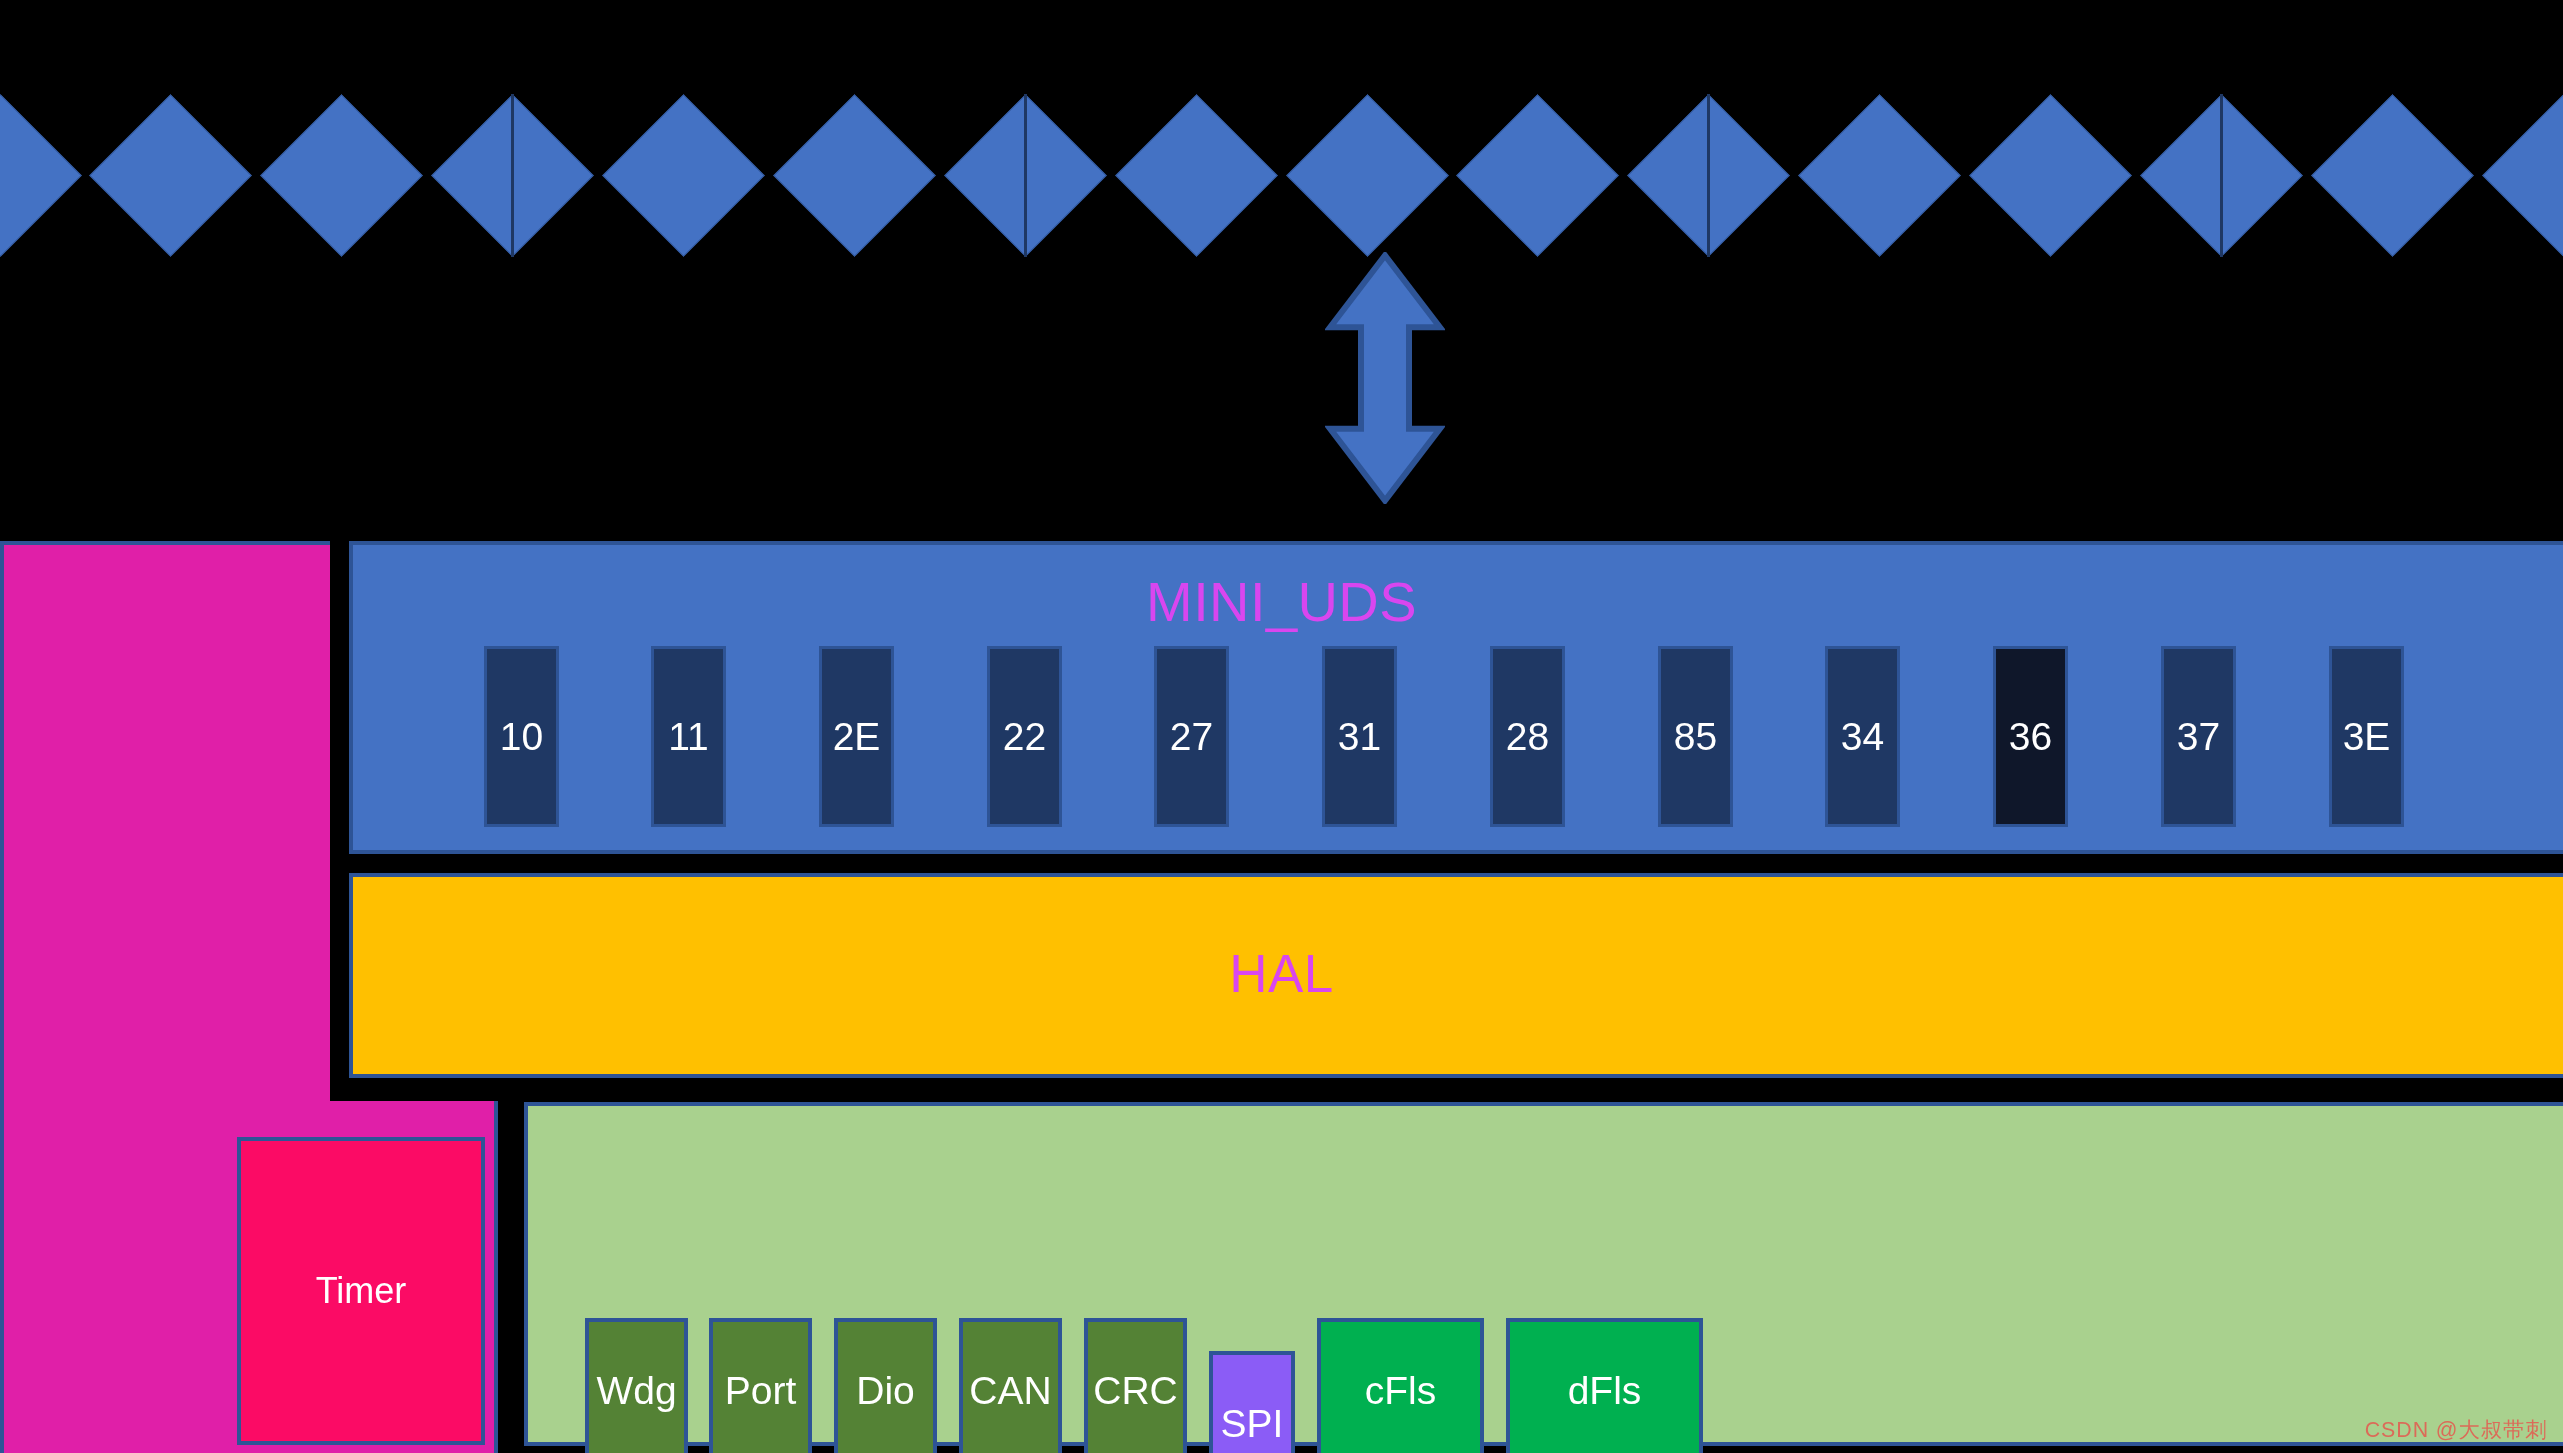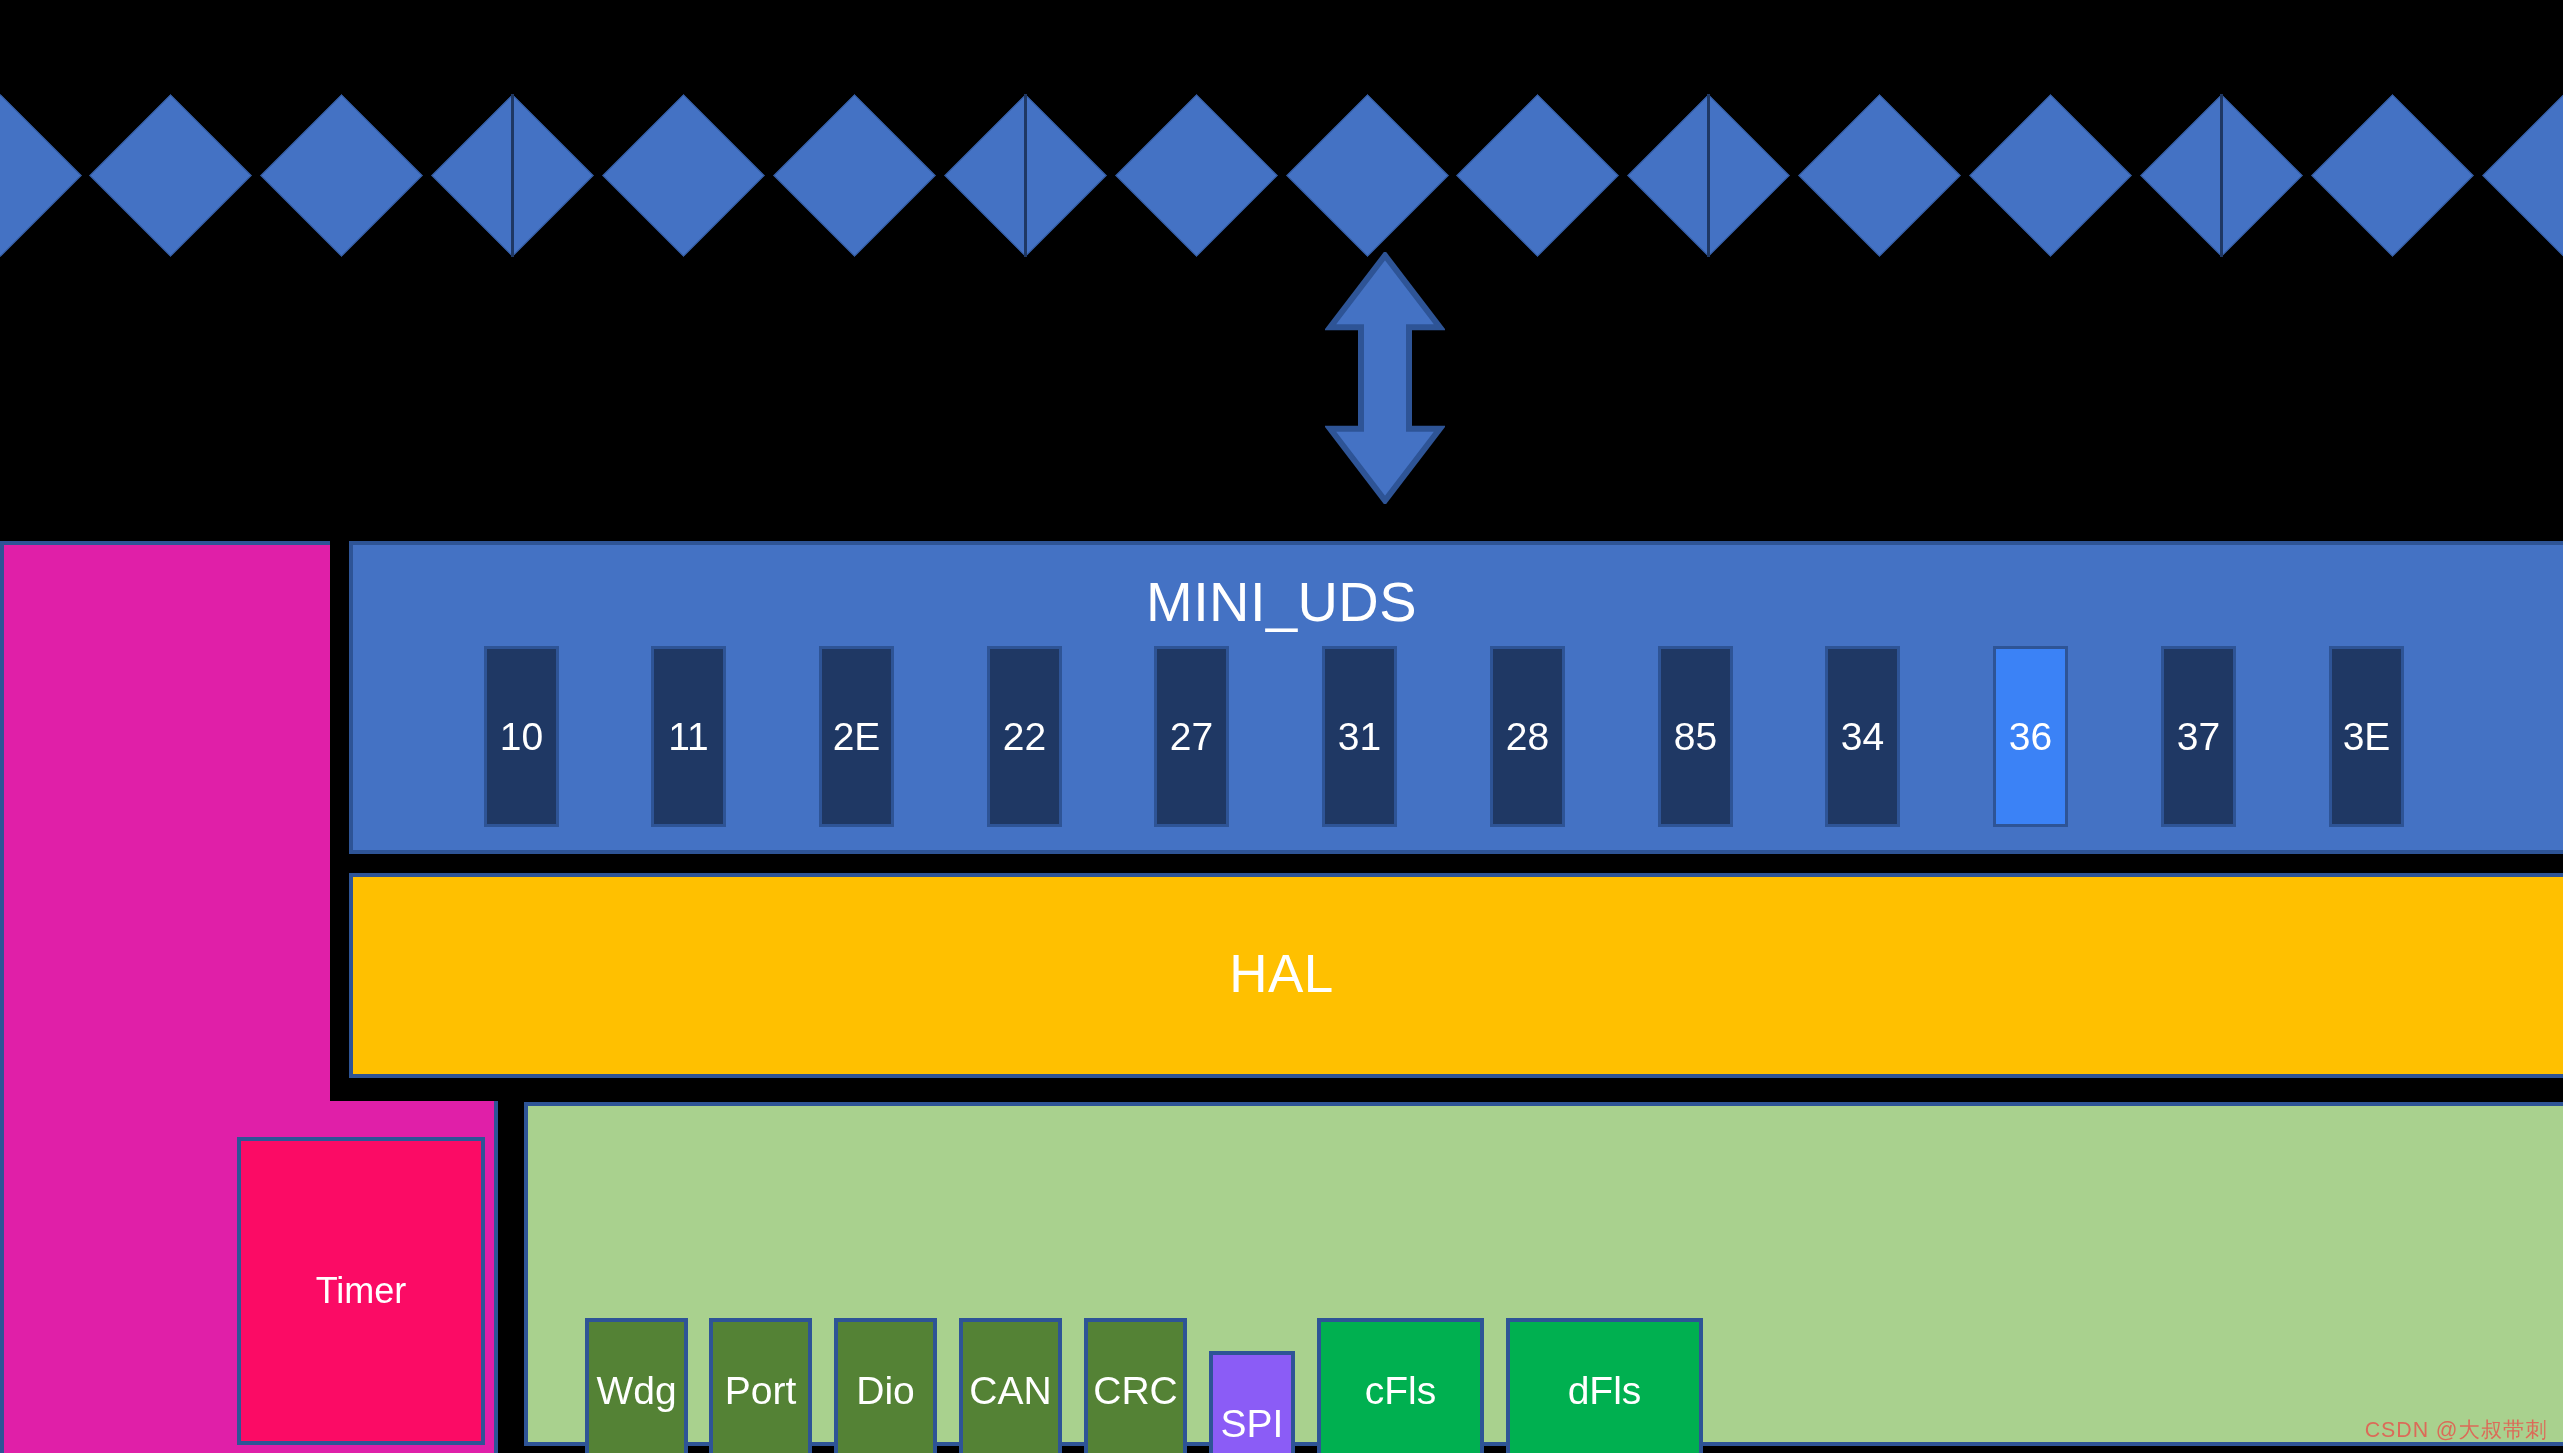--- a/index.html
+++ b/index.html
@@ -59,21 +59,21 @@
     position: absolute;
     box-sizing: border-box;
     border: 4.3px solid #2E5496;
     display: flex;
   }
   .block-title {
     position: absolute;
     left: 0;
     right: 0;
     text-align: center;
-    color: #ffffff;
+    color: #d946ef;
     font-weight: 400;
     letter-spacing: 0.4px;
     pointer-events: none;
   }
 
   
   #os-top {
     left: 0px;
     top: 541px;
     width: 330px;
@@ -240,21 +240,21 @@
   <div id="uds-services">
       <div class="uds-service" style="left: 484px; background: rgb(31, 56, 100);">10</div>
       <div class="uds-service" style="left: 651px; background: rgb(31, 56, 100);">11</div>
       <div class="uds-service" style="left: 819px; background: rgb(31, 56, 100);">2E</div>
       <div class="uds-service" style="left: 987px; background: rgb(31, 56, 100);">22</div>
       <div class="uds-service" style="left: 1154px; background: rgb(31, 56, 100);">27</div>
       <div class="uds-service" style="left: 1322px; background: rgb(31, 56, 100);">31</div>
       <div class="uds-service" style="left: 1490px; background: rgb(31, 56, 100);">28</div>
       <div class="uds-service" style="left: 1658px; background: rgb(31, 56, 100);">85</div>
       <div class="uds-service" style="left: 1825px; background: rgb(31, 56, 100);">34</div>
-      <div class="uds-service" style="left: 1993px; background: #3b82f6;">36</div>
+      <div class="uds-service" style="left: 1993px; background: #0f172a;">36</div>
       <div class="uds-service" style="left: 2161px; background: rgb(31, 56, 100);">37</div>
       <div class="uds-service" style="left: 2329px; background: rgb(31, 56, 100);">3E</div>
     </div>
 
   <div class="block" id="hal"></div>
   <div class="block-title" id="hal-title">HAL</div>
 
   <div class="block" id="mcal"></div>
   <div id="mcal-modules">
       <div class="mcal-mod olive" style="left: 585px; width: 103px; background: rgb(84, 130, 53);">Wdg</div>

